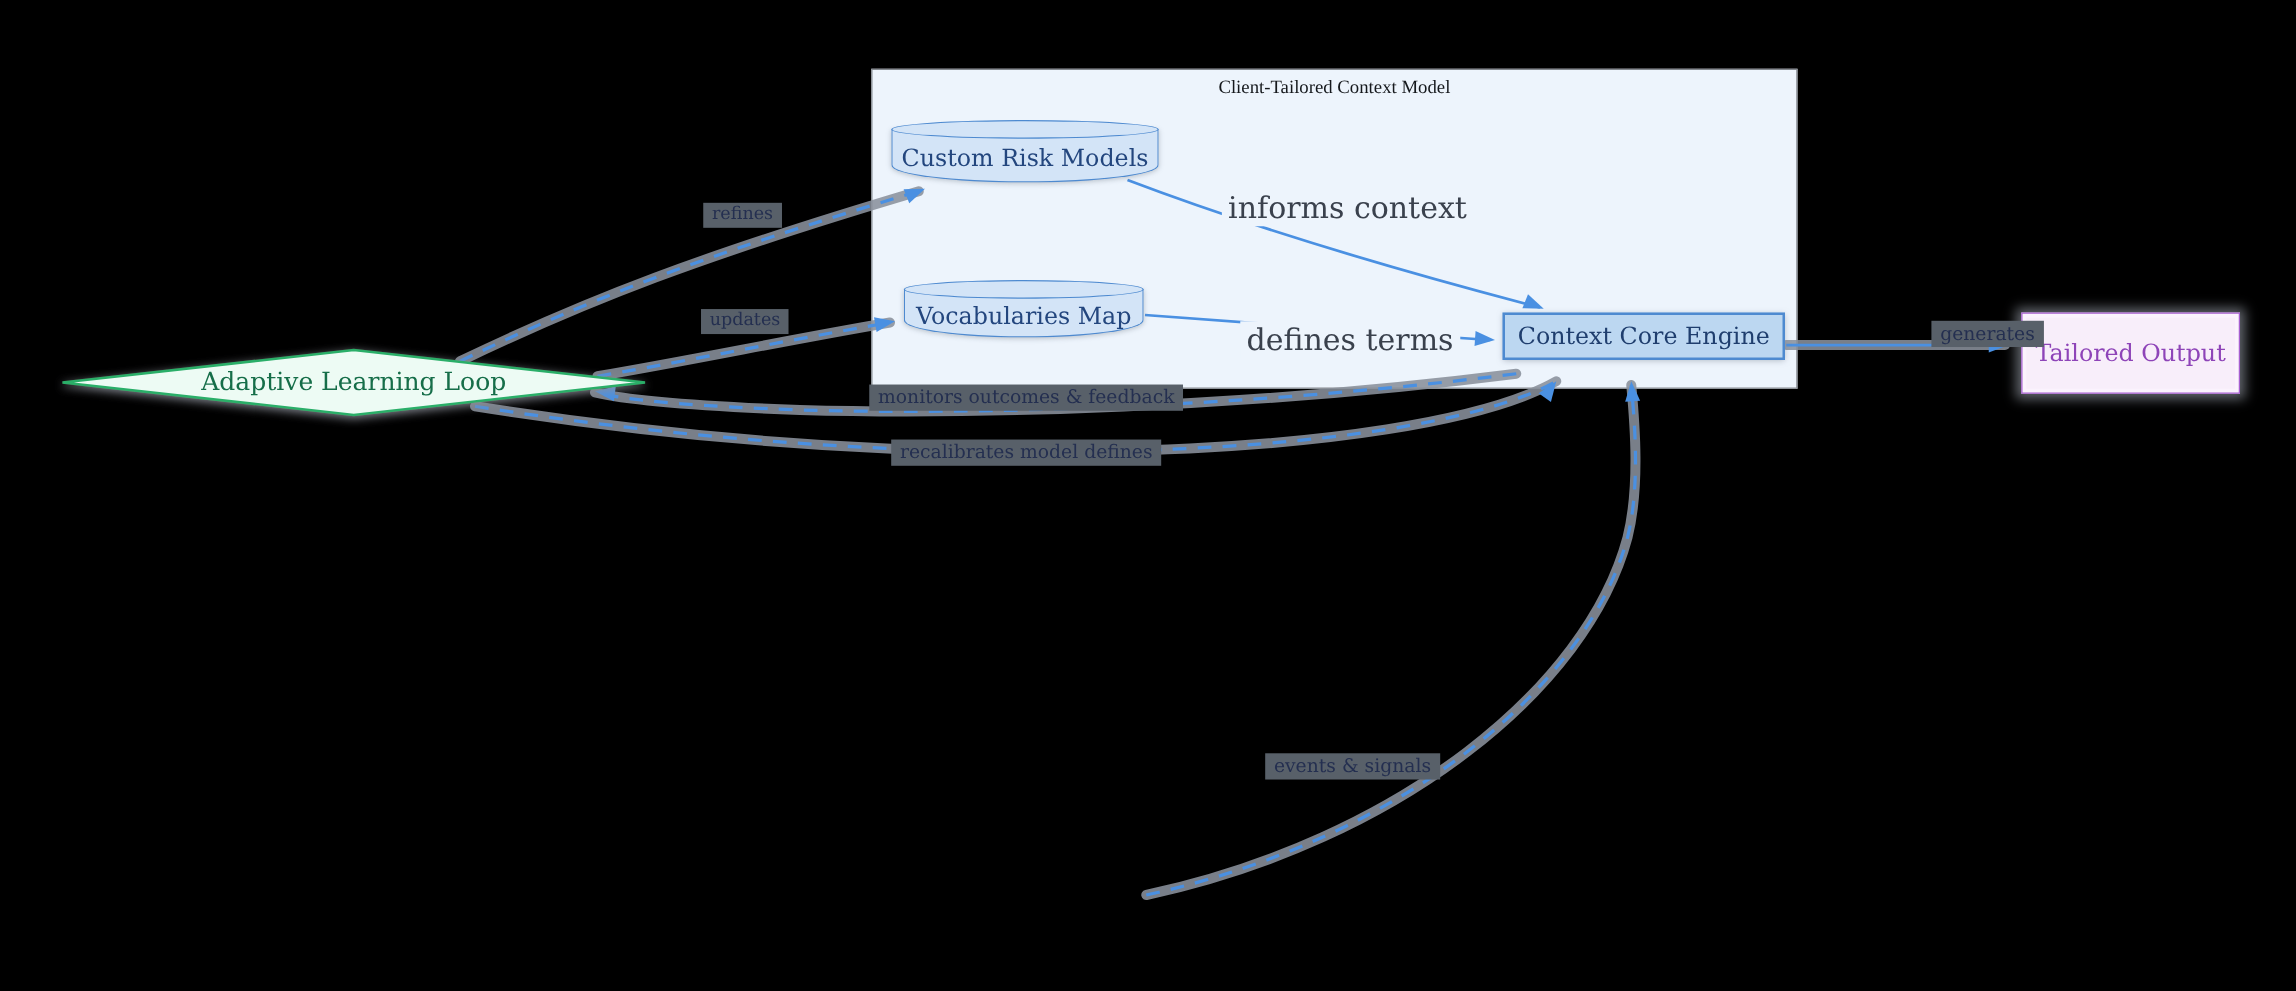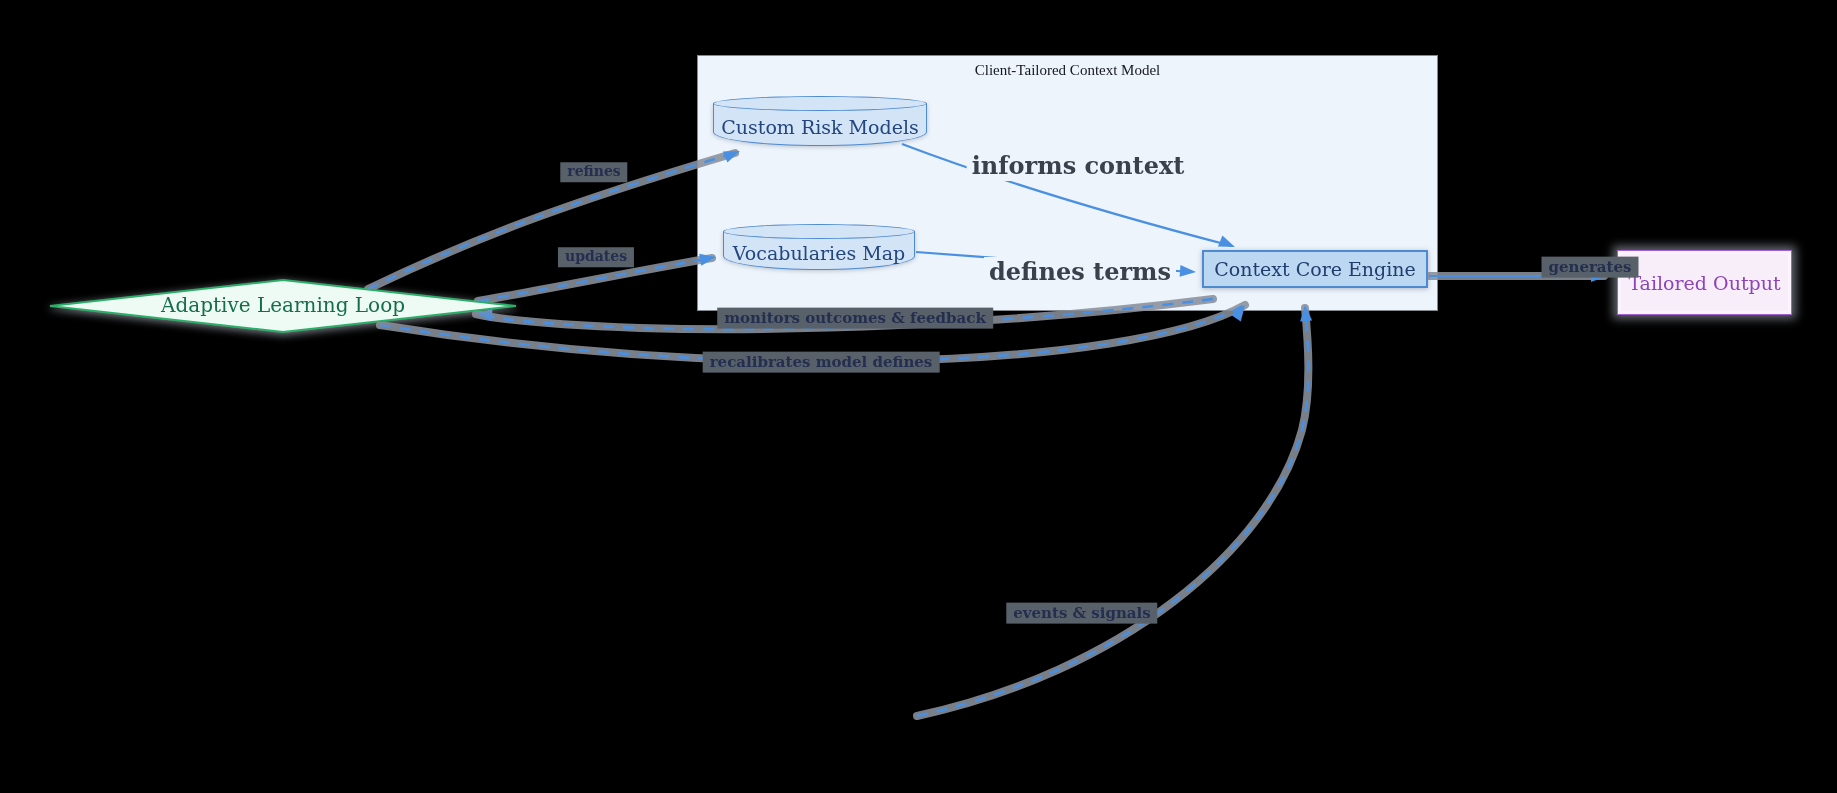--- a/index.html
+++ b/index.html
@@ -32,21 +32,21 @@
         border:1.7px solid #4e8ad0;border-radius:50%;box-sizing:border-box;}
   .cyl .lbl{position:absolute;left:0;right:0;top:12px;bottom:0;display:flex;align-items:center;
         justify-content:center;color:#23467e;font-size:19px;white-space:nowrap;}
 
   
   .diamond-label{position:absolute;left:133px;top:293px;width:300px;text-align:center;
         color:#166e49;font-size:20px;white-space:nowrap;}
 
   
   .elabel{position:absolute;transform:translate(-50%,-50%);white-space:nowrap;
-        background:#586069;color:#242f50;font-size:15px;padding:1px 7px;line-height:1.25;font-weight:bold;}
+        background:#586069;color:#242f50;font-size:15px;padding:1px 7px;line-height:1.25;}
   .elabel.small{font-size:14px;}
   .elabel.light{background:#edf4fc;color:#3a414d;font-size:24px;padding:0 5px;}
 
   svg#edges{position:absolute;left:0;top:0;}
 </style>
 </head>
 <body>
 
 <div id="canvas">
 
@@ -125,16 +125,16 @@
 
 
   <div class="diamond-label">Adaptive Learning Loop</div>
 
   <div class="elabel small" style="left:594px;top:172px;">refines</div>
   <div class="elabel small" style="left:596px;top:257px;">updates</div>
   <div class="elabel light" style="left:1078px;top:166px;">informs context</div>
   <div class="elabel light" style="left:1080px;top:248px;margin-top:24px;">defines terms</div>
   <div class="elabel" style="left:1590px;top:267px;">generates</div>
   <div class="elabel" style="left:1082px;top:613px;">events &amp; signals</div>
-  <div class="elabel" style="left:821px;top:318px;margin-left:34px;">monitors outcomes &amp; feedback</div>
+  <div class="elabel" style="left:821px;top:318px;">monitors outcomes &amp; feedback</div>
   <div class="elabel" style="left:821px;top:362px;">recalibrates model defines</div>
 
 </div>
 
 </body></html>

